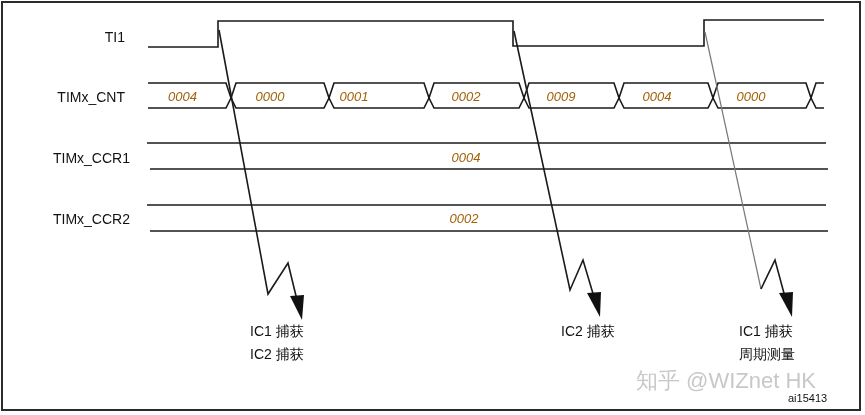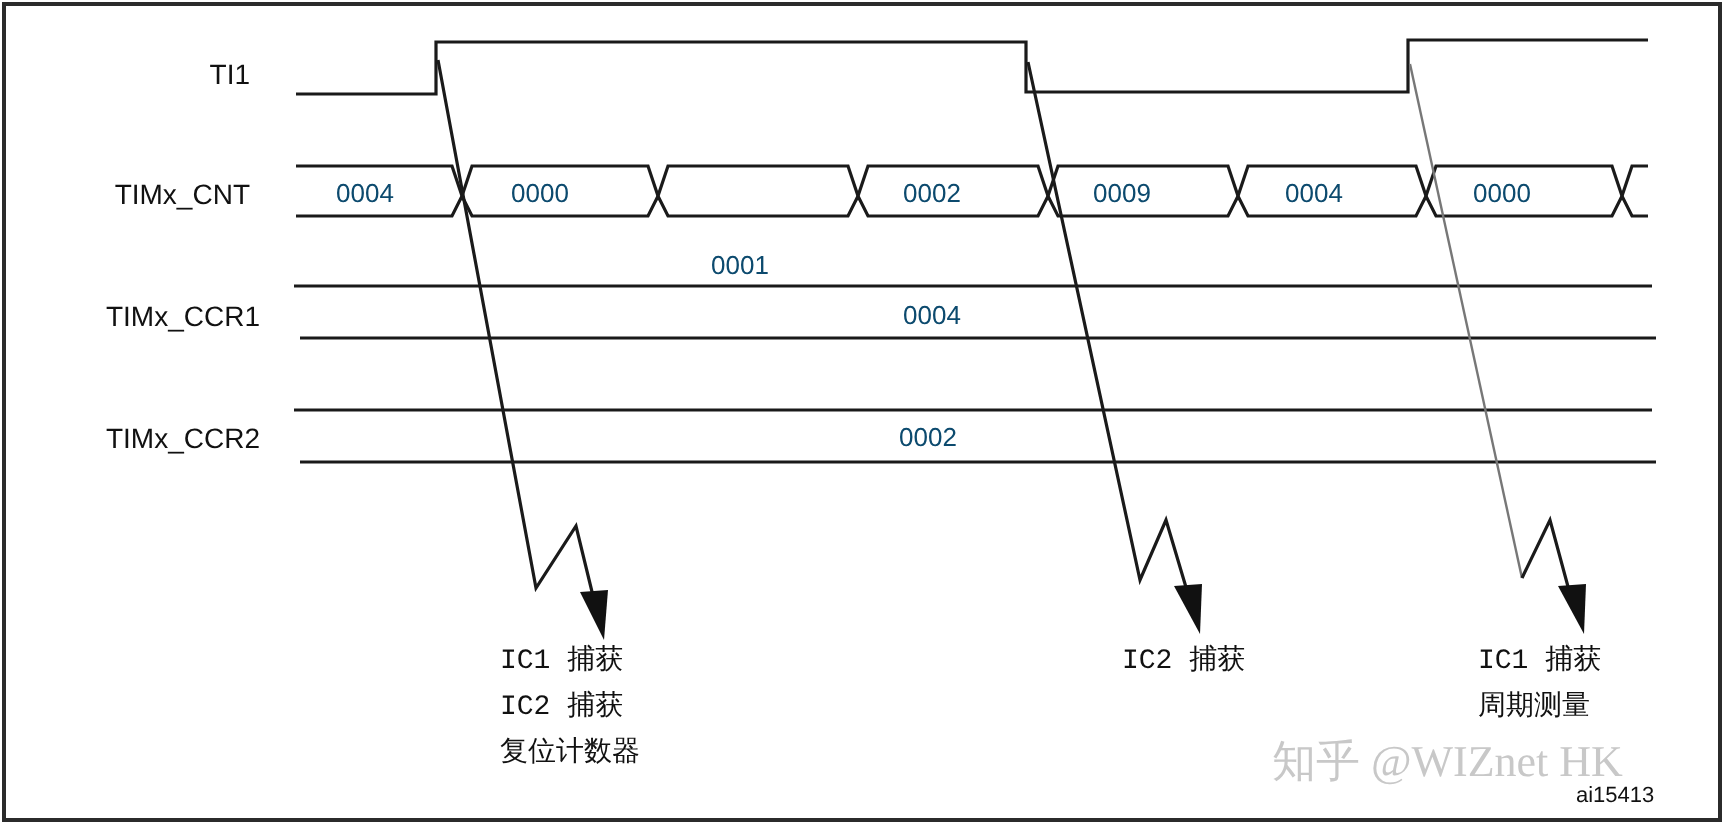--- a/index.html
+++ b/index.html
@@ -1,23 +1,23 @@
 <!DOCTYPE html>
 <html><head>
 <meta charset="utf-8">
 <style>
   html, body { margin: 0; padding: 0; background: #ffffff; }
   body { width: 865px; height: 415px; position: relative; overflow: hidden; font-family: "Liberation Sans", "DejaVu Sans", sans-serif; }
   .frame { position: absolute; left: 1px; top: 1px; width: 860px; height: 410px; border: 2px solid #2b2b2b; box-sizing: border-box; background: #fff; }
   .lbl { position: absolute; font-size: 14px; color: #111; white-space: nowrap; }
   .sig-label { text-align: right; width: 140px; }
   svg.diag { position: absolute; left: 0; top: 0; }
-  .val { position: absolute; font-size: 13px; color: #0c4a6e; text-align: center; white-space: nowrap; }
-  .note { position: absolute; font-size: 14px; color: #111; line-height: 23px; white-space: nowrap; font-family: Liberation Mono, monospace; }
-  .wm { position: absolute; font-size: 22px; color: #c8c8c8; white-space: nowrap; font-family: Liberation Serif, serif; }
+  .val { position: absolute; font-size: 13px; color: #a16207; text-align: center; white-space: nowrap; font-style: italic; }
+  .note { position: absolute; font-size: 14px; color: #111; line-height: 23px; white-space: nowrap; font-family: Liberation Sans, sans-serif; }
+  .wm { position: absolute; font-size: 22px; color: #c8c8c8; white-space: nowrap; font-family: Liberation Sans, sans-serif; }
   .id { position: absolute; font-size: 11px; color: #111; white-space: nowrap; }
 </style>
 </head>
 <body>
 
 <div class="frame"></div>
 
 <div class="lbl sig-label" style="left:-15px; top:29px;">TI1</div>
 <div class="lbl sig-label" style="left:-15px; top:89px;">TIMx_CNT</div>
 <div class="lbl sig-label" style="left:-10px; top:150px;">TIMx_CCR1</div>
@@ -46,33 +46,32 @@
   </g>
   <g fill="#111">
     <polygon points="290,296 304,295 302,320"></polygon>
     <polygon points="587,293 601,292 600,317"></polygon>
     <polygon points="779,293 793,292 792,317"></polygon>
   </g>
 </svg>
 
 <div class="val" style="left:155px; top:89px; width:55px;">0004</div>
 <div class="val" style="left:240px; top:89px; width:60px;">0000</div>
-<div class="val" style="left:340px; top:89px; width:60px;margin-top:36px;">0001</div>
+<div class="val" style="left:324px; top:89px; width:60px;">0001</div>
 <div class="val" style="left:436px; top:89px; width:60px;">0002</div>
 <div class="val" style="left:531px; top:89px; width:60px;">0009</div>
 <div class="val" style="left:627px; top:89px; width:60px;">0004</div>
 <div class="val" style="left:721px; top:89px; width:60px;">0000</div>
 
 <div class="val" style="left:436px; top:150px; width:60px;">0004</div>
 <div class="val" style="left:434px; top:211px; width:60px;">0002</div>
 
 <div class="note" style="left:250px; top:320px;">
   <div>IC1 捕获</div>
   <div>IC2 捕获</div>
-  <div>复位计数器</div>
 </div>
 <div class="note" style="left:557px; top:320px;">
   <div style="padding-left:4px;">IC2 捕获</div>
 </div>
 <div class="note" style="left:739px; top:320px;">
   <div>IC1 捕获</div>
   <div>周期测量</div>
 </div>
 
 <div class="wm" style="left:636px; top:366px;">知乎 @WIZnet HK</div>

